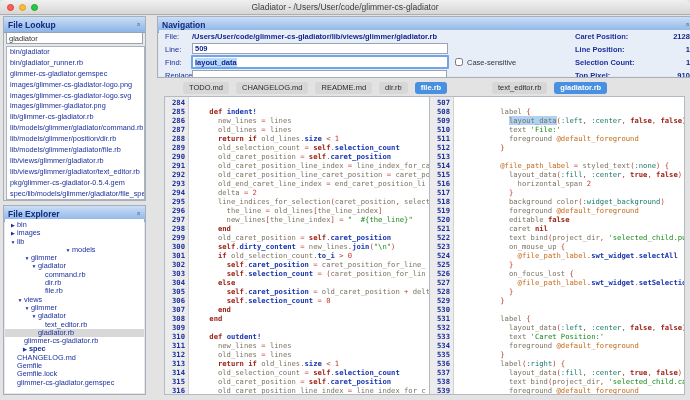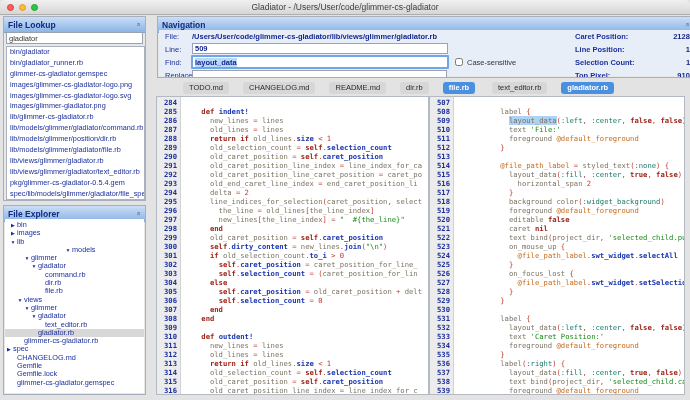--- a/index.html
+++ b/index.html
@@ -50,21 +50,21 @@
   .find-field{position:absolute;background:#fff;border:2px solid #71a5ea;border-radius:1px;
     box-sizing:border-box;font-size:7.5px;display:flex;align-items:center;padding:0 2px}
   .find-sel{background:#b9d9f9;font-weight:bold;color:#14278f;white-space:pre}
   .case-box{position:absolute;width:8px;height:8px;margin:0;vertical-align:middle}
   .case-label{position:absolute;font-size:7.5px;color:#2b3442;white-space:nowrap}
   .stats{position:absolute;left:416px;top:13px;width:119px}
   .stats-row{display:flex;justify-content:space-between;height:13px;align-items:center}
   .stats-label{font-size:7.5px;font-weight:bold;color:#1c2f9c;white-space:nowrap}
   .stats-value{font-size:7.5px;font-weight:bold;color:#14278f;white-space:nowrap}
   
-  .tabs{position:absolute;display:flex;gap:14px;height:12px}
+  .tabs{position:absolute;display:flex;gap:7px;height:12px}
   .tab{height:12px;line-height:12px;padding:0 6px;font-size:7.5px;border-radius:3px;
     background:#d7d7d7;color:#2a2a2a;white-space:nowrap}
   .tab.active{background:#4a90e0;color:#fff;font-weight:bold}
   
   .editor{position:absolute;background:#fff;border:1px solid #b4bac4;
     display:flex;box-sizing:border-box;overflow:hidden}
   .gutter{width:24px;flex:none;background:#ececec;border-right:1px solid #d2d2d2;
     text-align:right;padding:1px 3px 0 0;box-sizing:border-box;
     font-family:"DejaVu Sans Mono",monospace;font-size:7.2px;font-weight:bold;color:#1c2f9c}
   .gutter div{height:9px;line-height:9px}
@@ -176,21 +176,21 @@
         <span>text_editor.rb</span>
       </div>
       <div class="tree-item selected" style="padding-left: 25px;">
         <span class="tree-arrow"></span>
         <span>gladiator.rb</span>
       </div>
       <div class="tree-item" style="padding-left: 11px;">
         <span class="tree-arrow"></span>
         <span>glimmer-cs-gladiator.rb</span>
       </div>
-      <div class="tree-item" style="padding-left: 0;">
+      <div class="tree-item" style="padding-left: 16px; font-weight: bold;">
         <span class="tree-arrow">▶</span>
         <span>spec</span>
       </div>
       <div class="tree-item" style="padding-left: 4px;">
         <span class="tree-arrow"></span>
         <span>CHANGELOG.md</span>
       </div>
       <div class="tree-item" style="padding-left: 4px;">
         <span class="tree-arrow"></span>
         <span>Gemfile</span>
@@ -254,21 +254,21 @@
     <span class="tab">CHANGELOG.md</span>
     <span class="tab">README.md</span>
     <span class="tab">dir.rb</span>
     <span class="tab active">file.rb</span>
   </div>
 <div class="tabs" style="left:492px;top:82px">
     <span class="tab">text_editor.rb</span>
     <span class="tab active">gladiator.rb</span>
   </div>
 
-<div class="editor" style="left:156px;top:96px;width:273px;height:299px">
+<div class="editor" style="left:164px;top:96px;width:273px;height:299px">
   <div class="gutter">
       <div>284</div>
       <div>285</div>
       <div>286</div>
       <div>287</div>
       <div>288</div>
       <div>289</div>
       <div>290</div>
       <div>291</div>
       <div>292</div>

